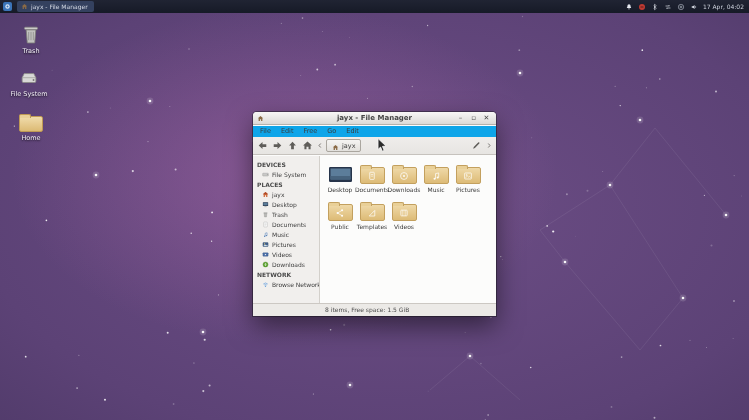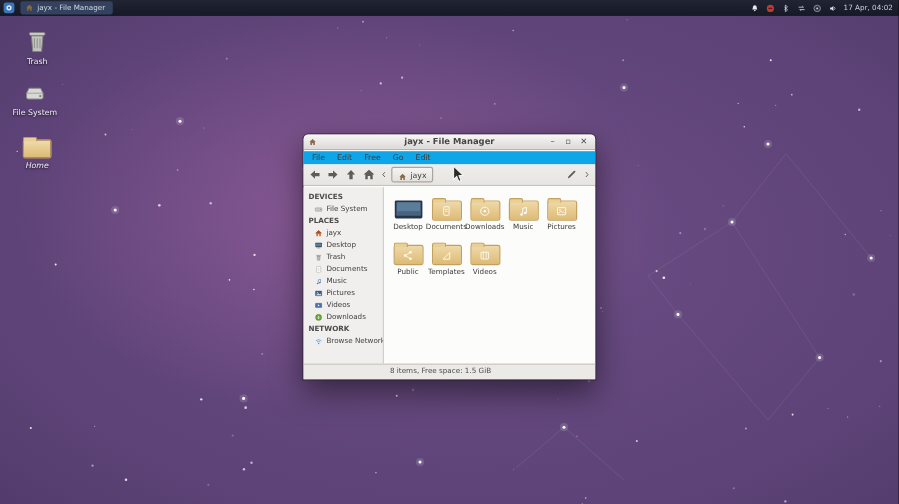--- a/index.html
+++ b/index.html
@@ -248,21 +248,21 @@
         <div class="dicon" style="left: 6px; top: 53px;">
           <div class="di-art" style="width: 22px; height: 22px;">
             <svg viewBox="0 0 16 16" width="100%" height="100%">
               <path d="M3 8.5L4.5 5.5h7L13 8.5V11a1 1 0 0 1-1 1H4a1 1 0 0 1-1-1Z" fill="#d8d8d6" stroke="#8a8a86" stroke-width="0.6"></path>
               <path d="M3 8.5h10" stroke="#9a9a96" stroke-width="0.5"></path>
               <circle cx="11.3" cy="10.2" r="0.7" fill="#7a7a76"></circle>
             </svg>
           </div>
           <div class="di-label">File System</div>
         </div>
-        <div class="dicon" style="left: 8px; top: 97px; font-style: italic;">
+        <div class="dicon" style="left: 8px; top: 97px;">
           <div class="di-art">
             <div class="bigfolder"></div>
           </div>
           <div class="di-label">Home</div>
         </div>
       </div>
 
   </div>
 
   <div class="panel">

